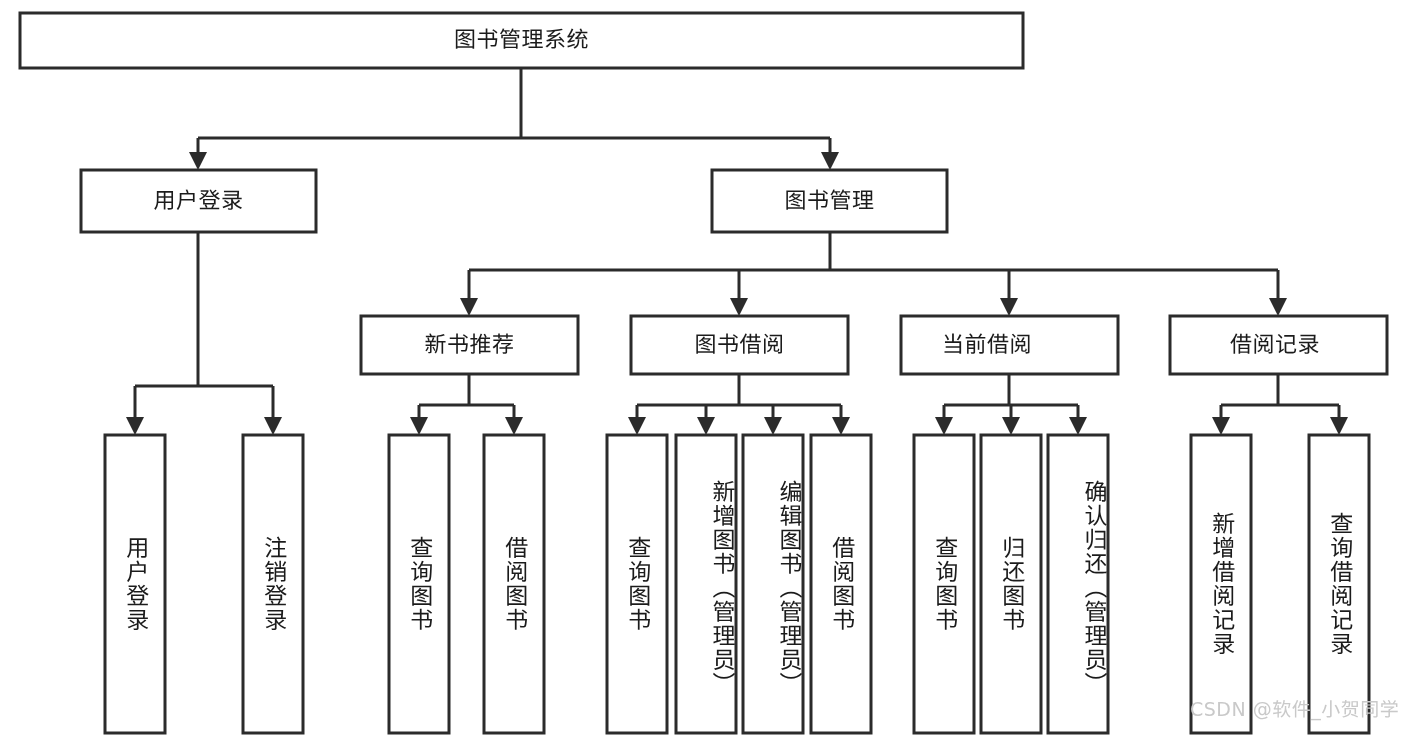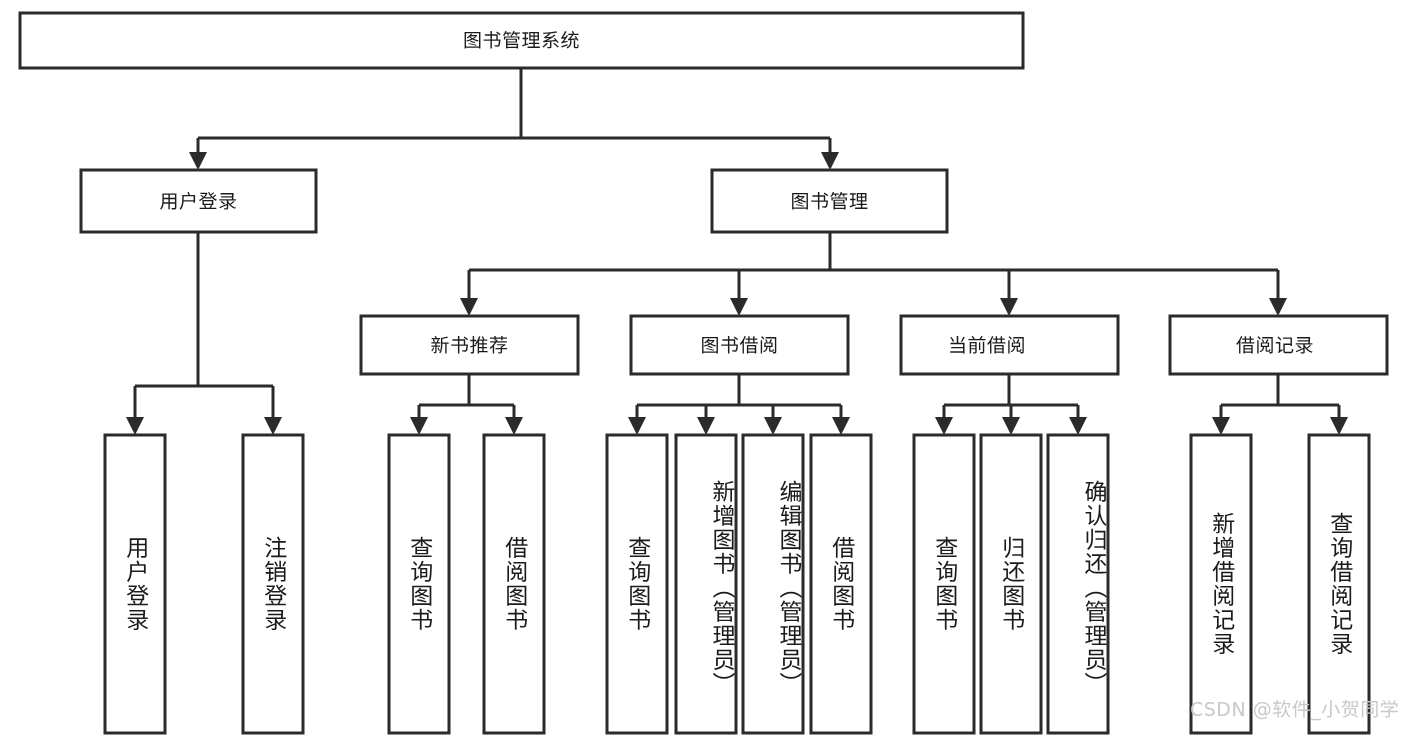--- a/index.html
+++ b/index.html
@@ -50,21 +50,21 @@
     display: flex;
     align-items: center;
     justify-content: center;
     color: #1b1b1b;
     font-family: "DejaVu Sans", "Liberation Sans", sans-serif;
     pointer-events: none;
     white-space: nowrap;
   }
   .node-label.horizontal {
     writing-mode: horizontal-tb;
-    font-size: 19px;
+    font-size: 22px;
     line-height: 1.1;
     letter-spacing: 0.5px;
   }
   .node-label.vertical {
     writing-mode: vertical-rl;
     text-orientation: upright;
     font-size: 23px;
     line-height: 1.28;
     letter-spacing: 1px;
   }

